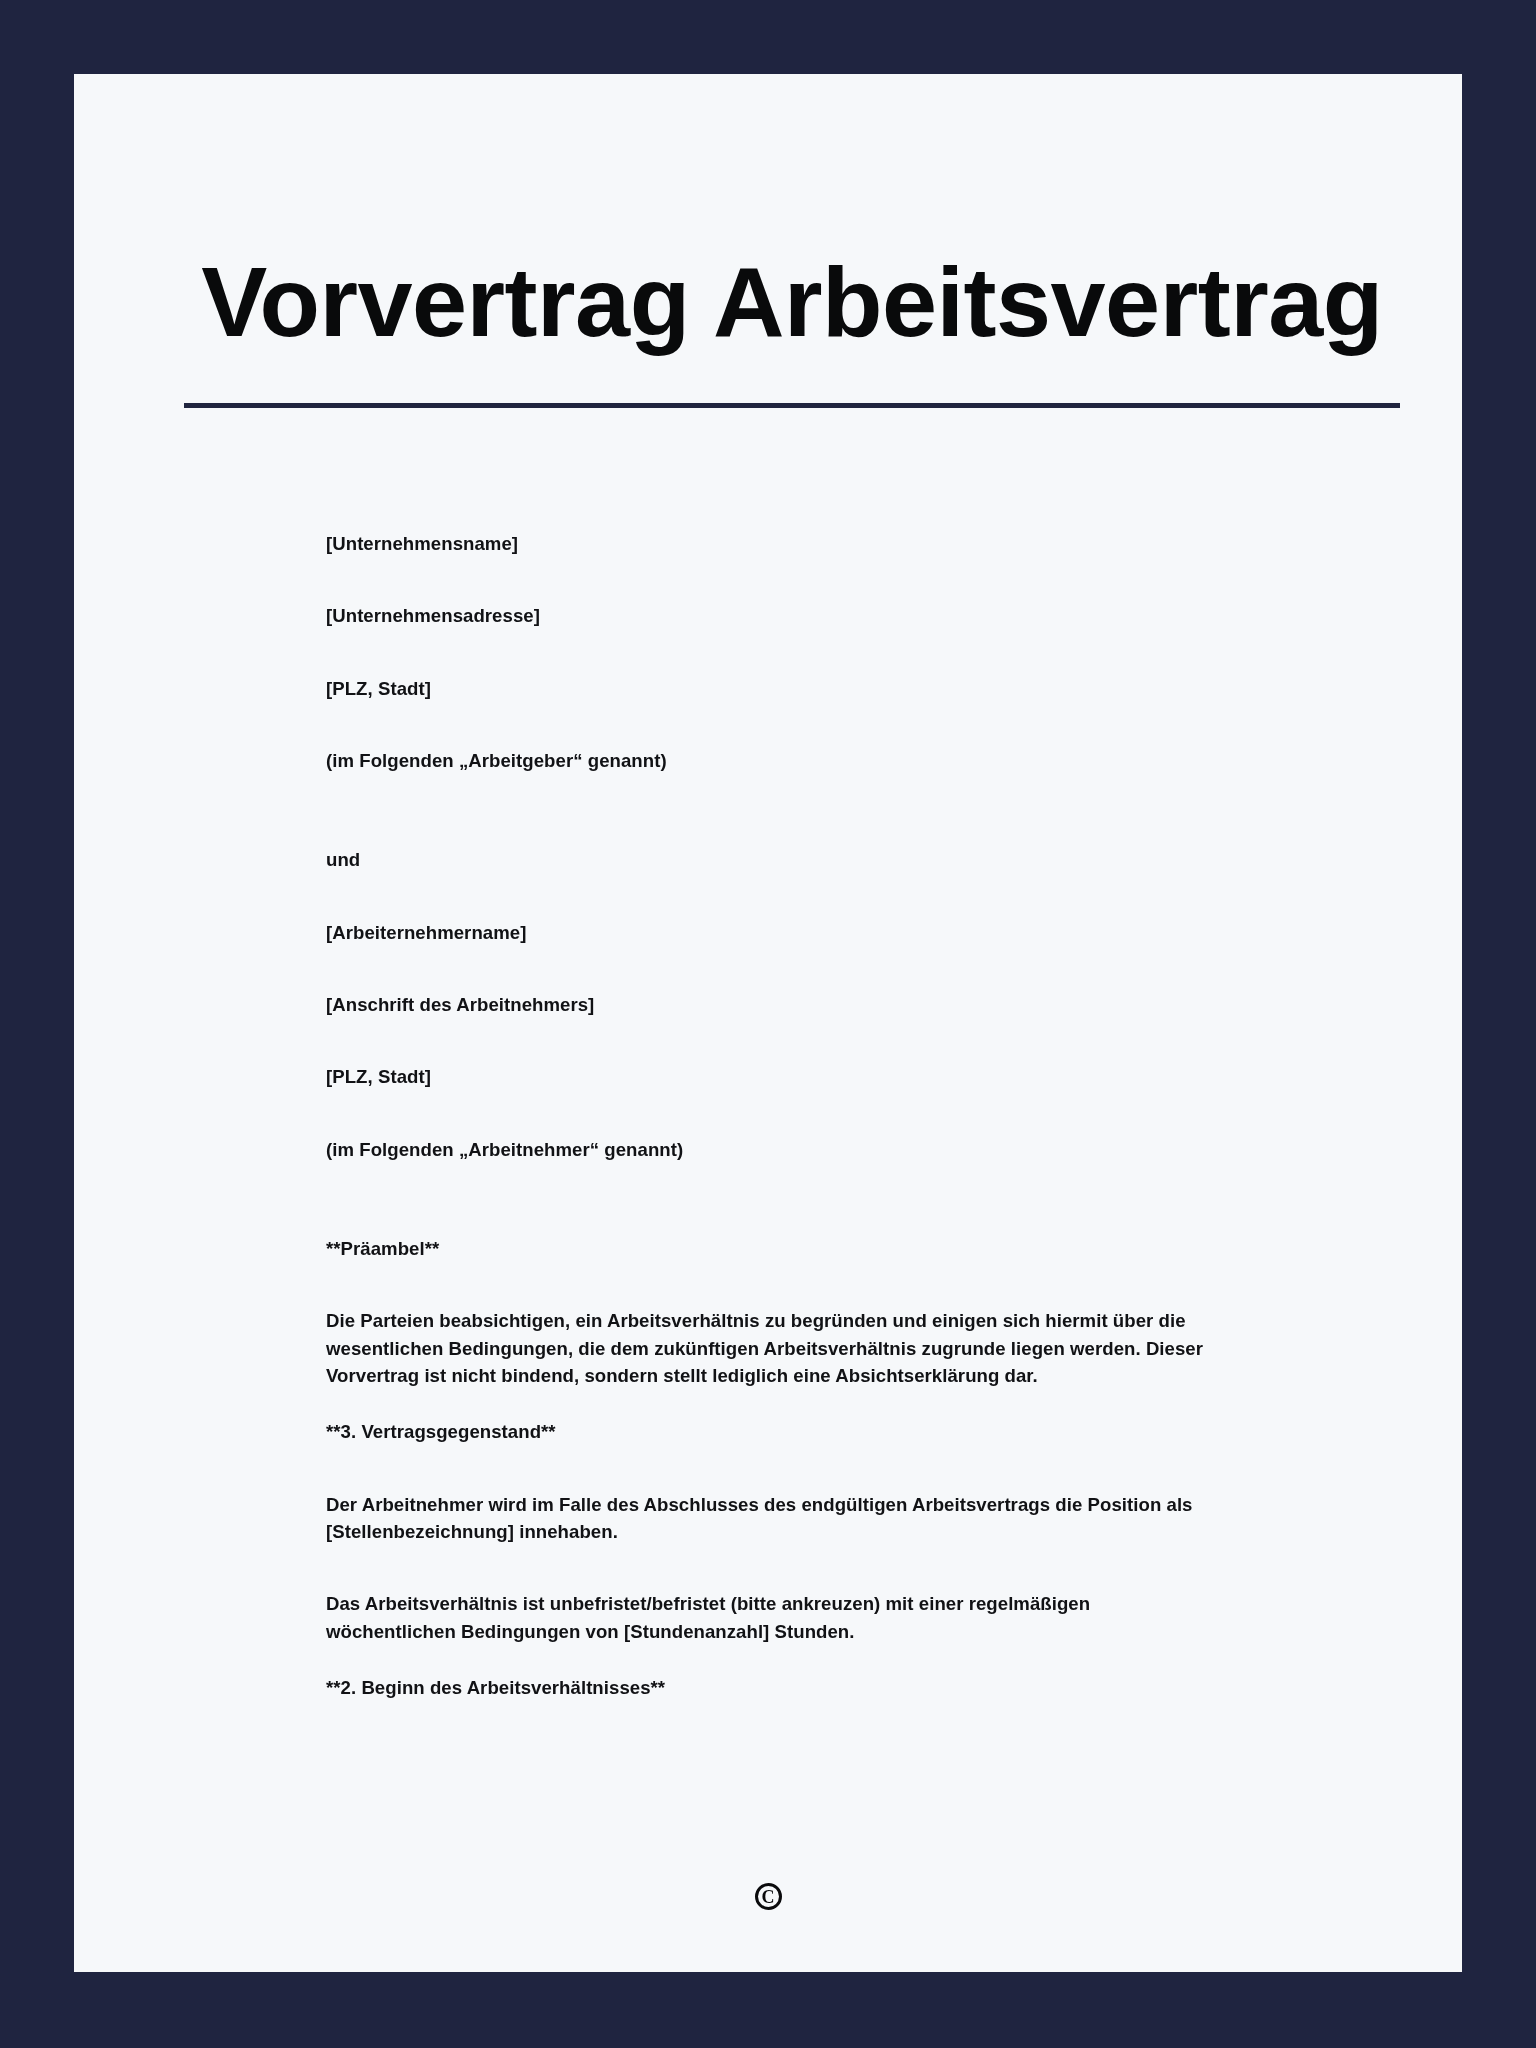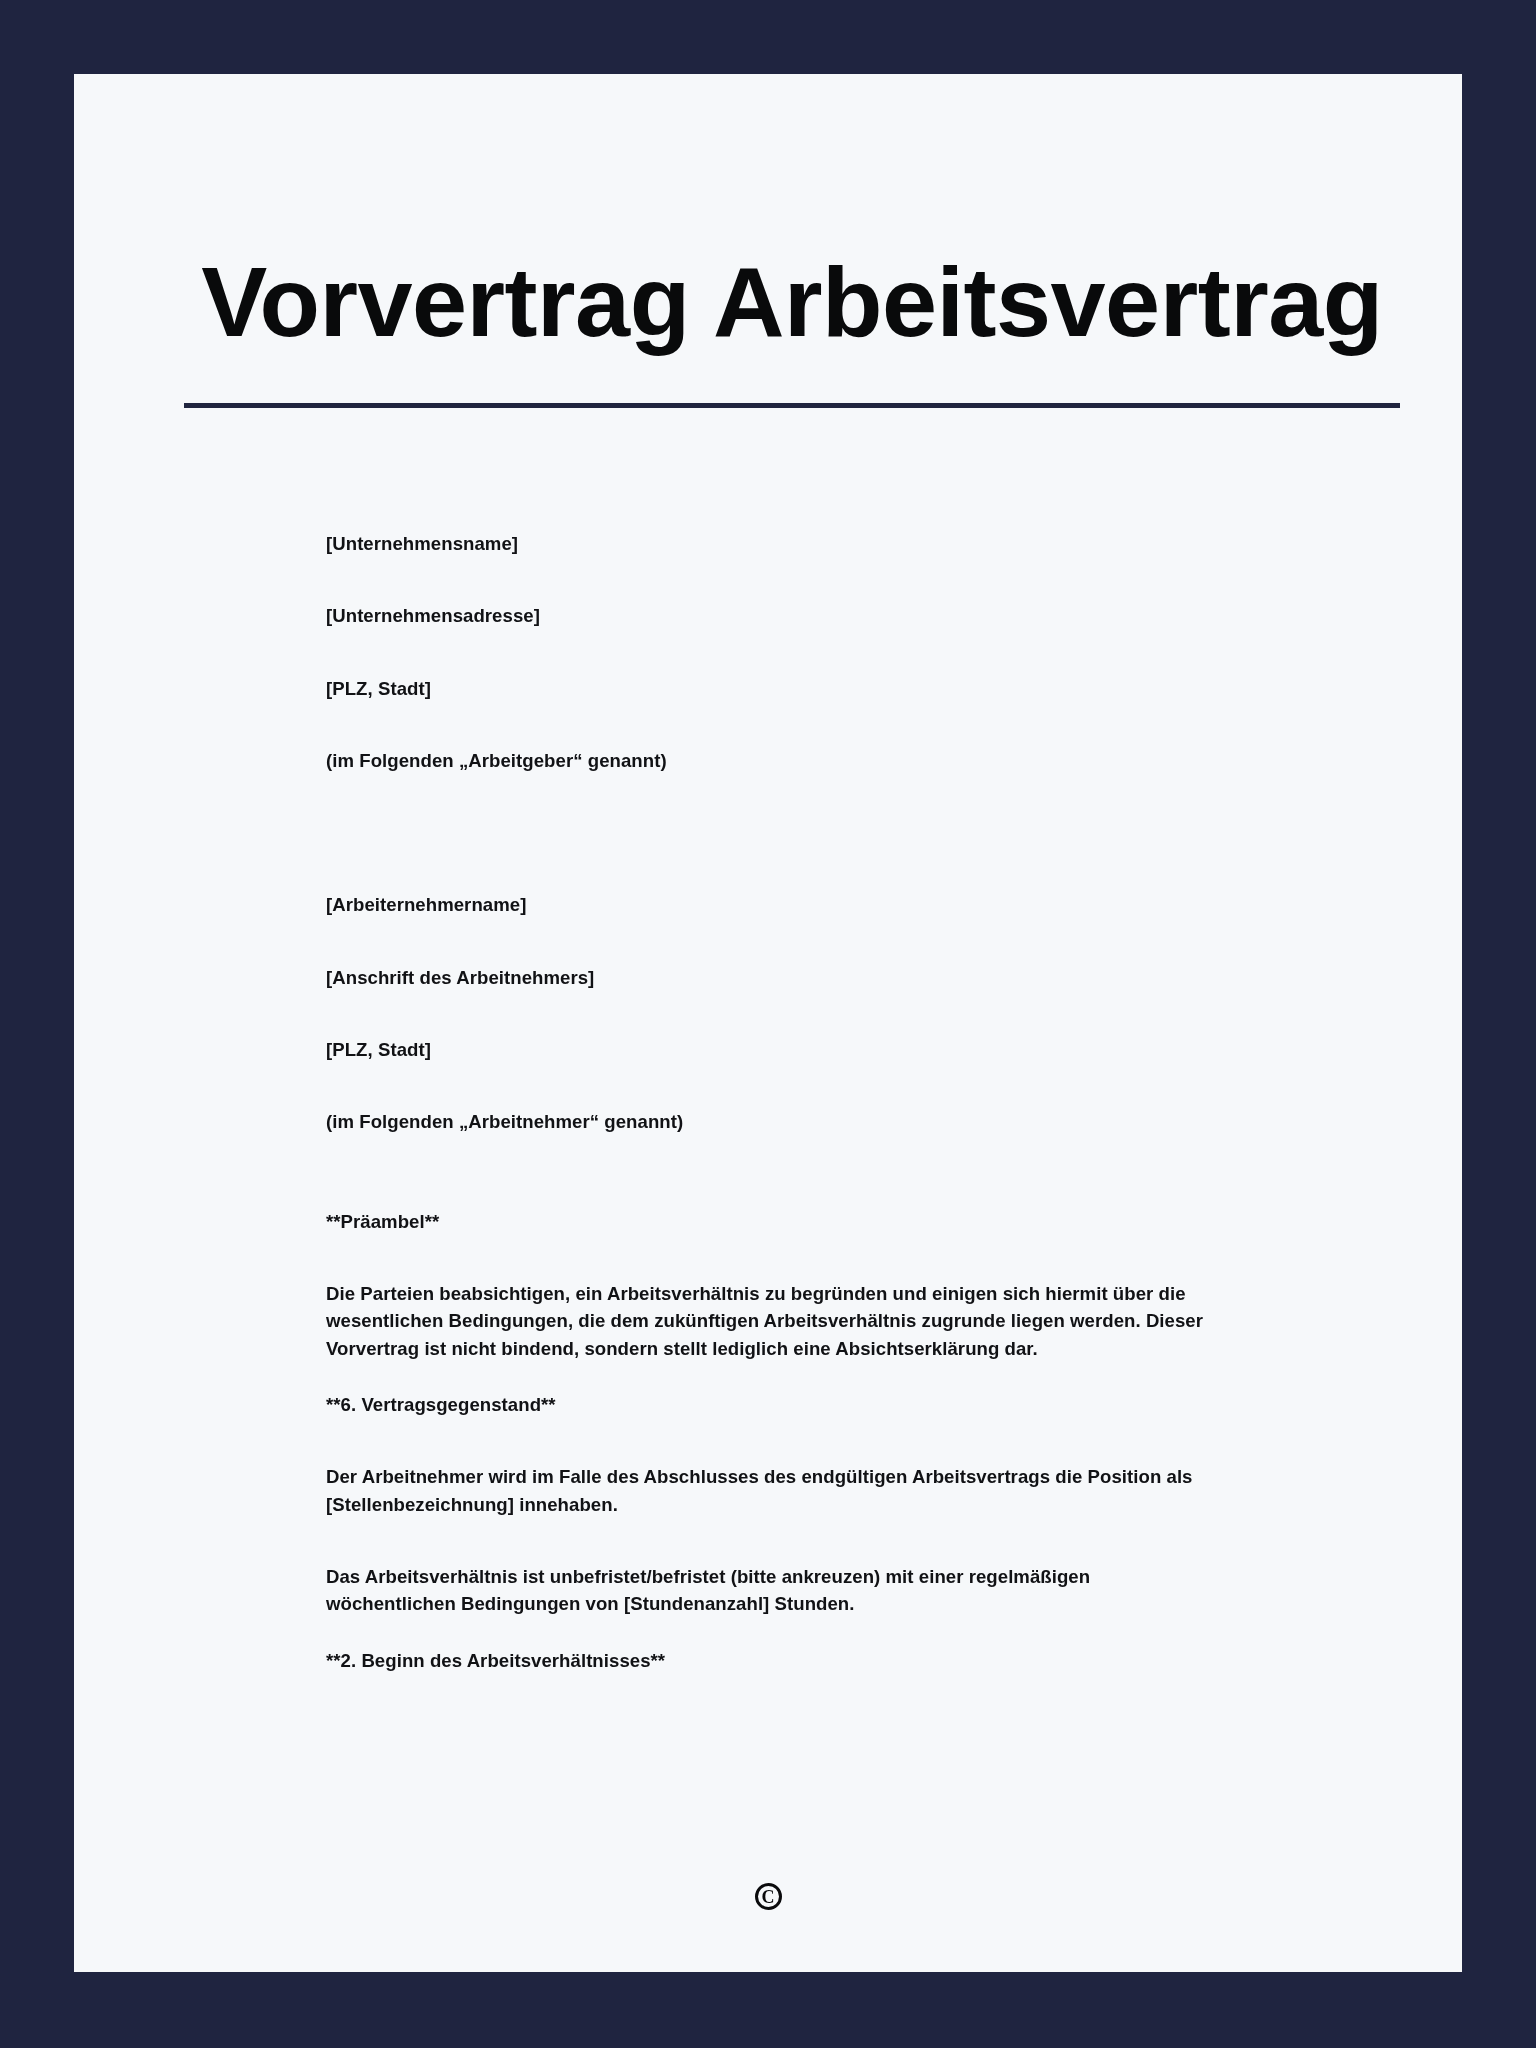--- a/index.html
+++ b/index.html
@@ -126,20 +126,21 @@
       <div class="spacer-md"></div>
 
       <p class="para">[PLZ, Stadt]</p>
 
       <div class="spacer-md"></div>
 
       <p class="para">(im Folgenden „Arbeitgeber“ genannt)</p>
 
       <div class="spacer-xl"></div>
 
+      <p class="para">und</p>
 
       <div class="spacer-md"></div>
 
       <p class="para">[Arbeiternehmername]</p>
 
       <div class="spacer-md"></div>
 
       <p class="para">[Anschrift des Arbeitnehmers]</p>
 
       <div class="spacer-md"></div>
@@ -153,21 +154,21 @@
       <div class="spacer-xl"></div>
 
       <p class="para">**Präambel**</p>
 
       <div class="spacer-md"></div>
 
       <p class="para">Die Parteien beabsichtigen, ein Arbeitsverhältnis zu begründen und einigen sich hiermit über die wesentlichen Bedingungen, die dem zukünftigen Arbeitsverhältnis zugrunde liegen werden. Dieser Vorvertrag ist nicht bindend, sondern stellt lediglich eine Absichtserklärung dar.</p>
 
       <div class="spacer-sm"></div>
 
-      <p class="para">**6. Vertragsgegenstand**</p>
+      <p class="para">**3. Vertragsgegenstand**</p>
 
       <div class="spacer-md"></div>
 
       <p class="para">Der Arbeitnehmer wird im Falle des Abschlusses des endgültigen Arbeitsvertrags die Position als [Stellenbezeichnung] innehaben.</p>
 
       <div class="spacer-md"></div>
 
       <p class="para">Das Arbeitsverhältnis ist unbefristet/befristet (bitte ankreuzen) mit einer regelmäßigen wöchentlichen Bedingungen von [Stundenanzahl] Stunden.</p>
 
       <div class="spacer-sm"></div>

